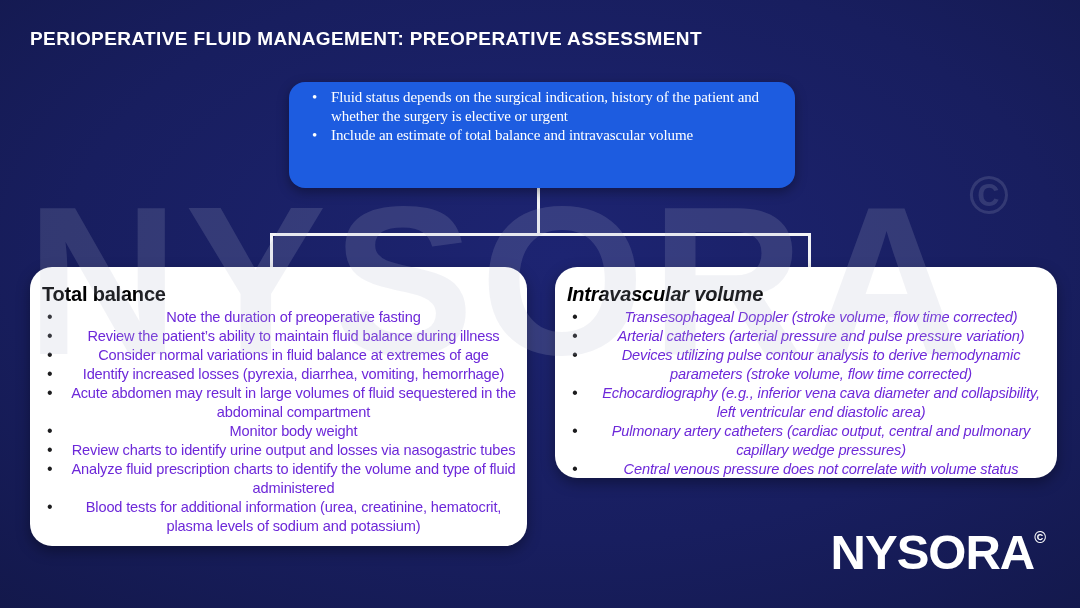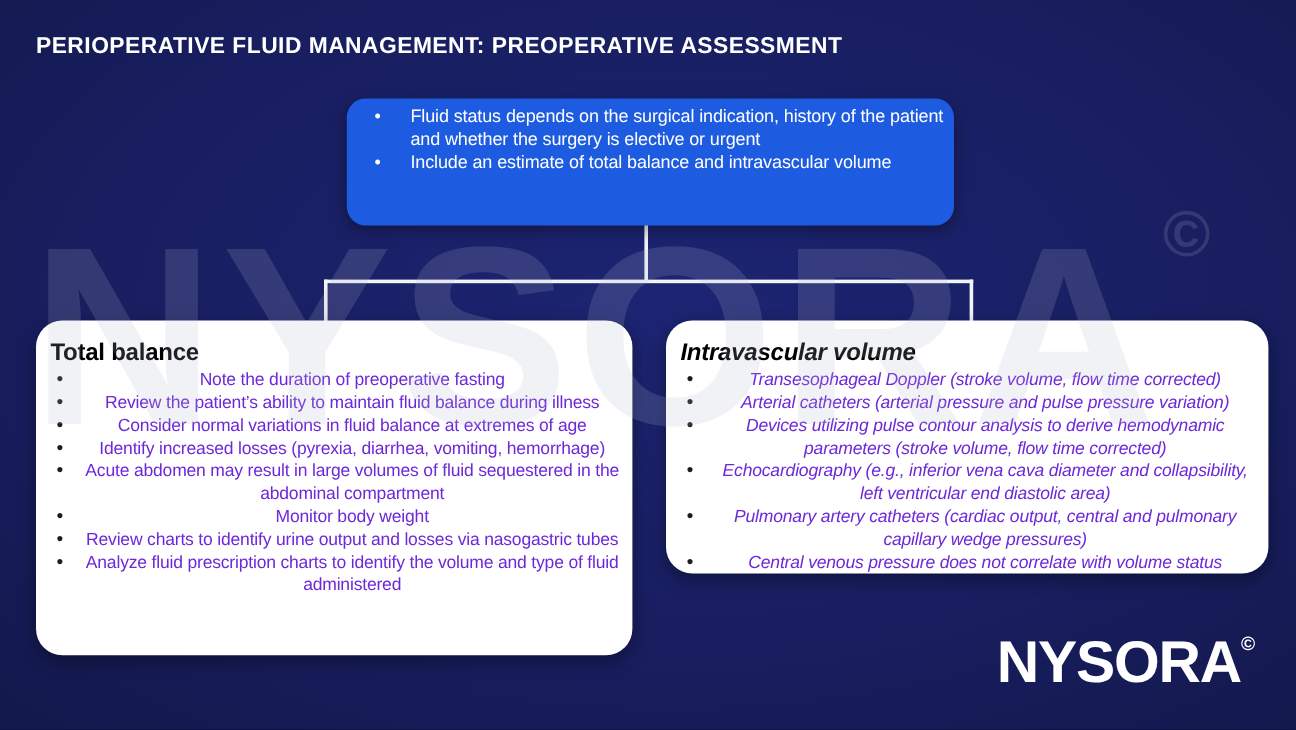--- a/index.html
+++ b/index.html
@@ -29,25 +29,26 @@
     box-shadow:0 4px 12px rgba(0,0,0,.35);
     z-index:2;
     box-sizing:border-box;
     padding:6px 8px 6px 0;
   }
   .intro-box ul{
     margin:0;padding:0;list-style:none;
   }
   .intro-box li{
     position:relative;
-    padding-left:53px;
+    padding-left:42px;
     color:#ffffff;
     font-size:15px;
     line-height:19px;
     letter-spacing:-.1px;
+    font-family:Liberation Serif, serif;
   }
   .intro-box li::before{
     content:"•";
     position:absolute;left:23px;top:0;
     color:#ffffff;
   }
   
   .connector-stub{
     position:absolute;left:537px;top:186px;width:3px;height:49px;
     background:#f2f3f7;z-index:1;
@@ -151,20 +152,21 @@
     <h2>Total balance</h2>
     <ul>
         <li>Note the duration of preoperative fasting</li>
         <li>Review the patient’s ability to maintain fluid balance during illness</li>
         <li>Consider normal variations in fluid balance at extremes of age</li>
         <li>Identify increased losses (pyrexia, diarrhea, vomiting, hemorrhage)</li>
         <li>Acute abdomen may result in large volumes of fluid sequestered in the abdominal compartment</li>
         <li>Monitor body weight</li>
         <li>Review charts to identify urine output and losses via nasogastric tubes</li>
         <li>Analyze fluid prescription charts to identify the volume and type of fluid administered</li>
+        <li>Blood tests for additional information (urea, creatinine, hematocrit, plasma levels of sodium and potassium)</li>
       </ul>
   </section>
 
   <section class="panel panel-right">
     <h2>Intravascular volume</h2>
     <ul>
         <li>Transesophageal Doppler (stroke volume, flow time corrected)</li>
         <li>Arterial catheters (arterial pressure and pulse pressure variation)</li>
         <li>Devices utilizing pulse contour analysis to derive hemodynamic parameters (stroke volume, flow time corrected)</li>
         <li>Echocardiography (e.g., inferior vena cava diameter and collapsibility, left ventricular end diastolic area)</li>

